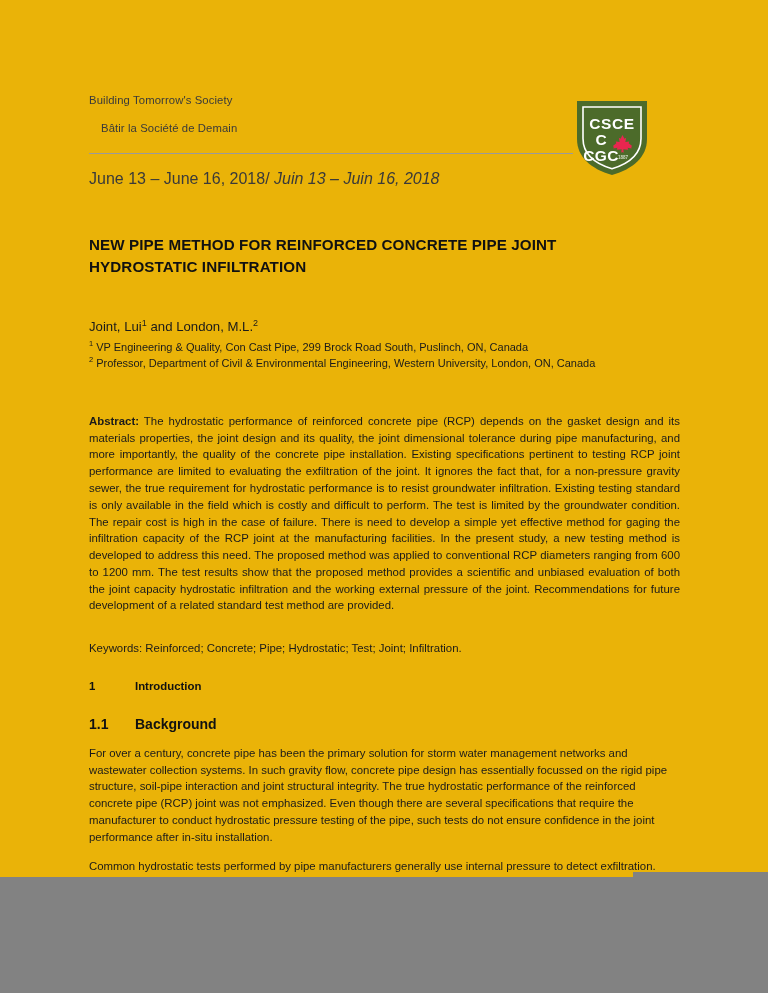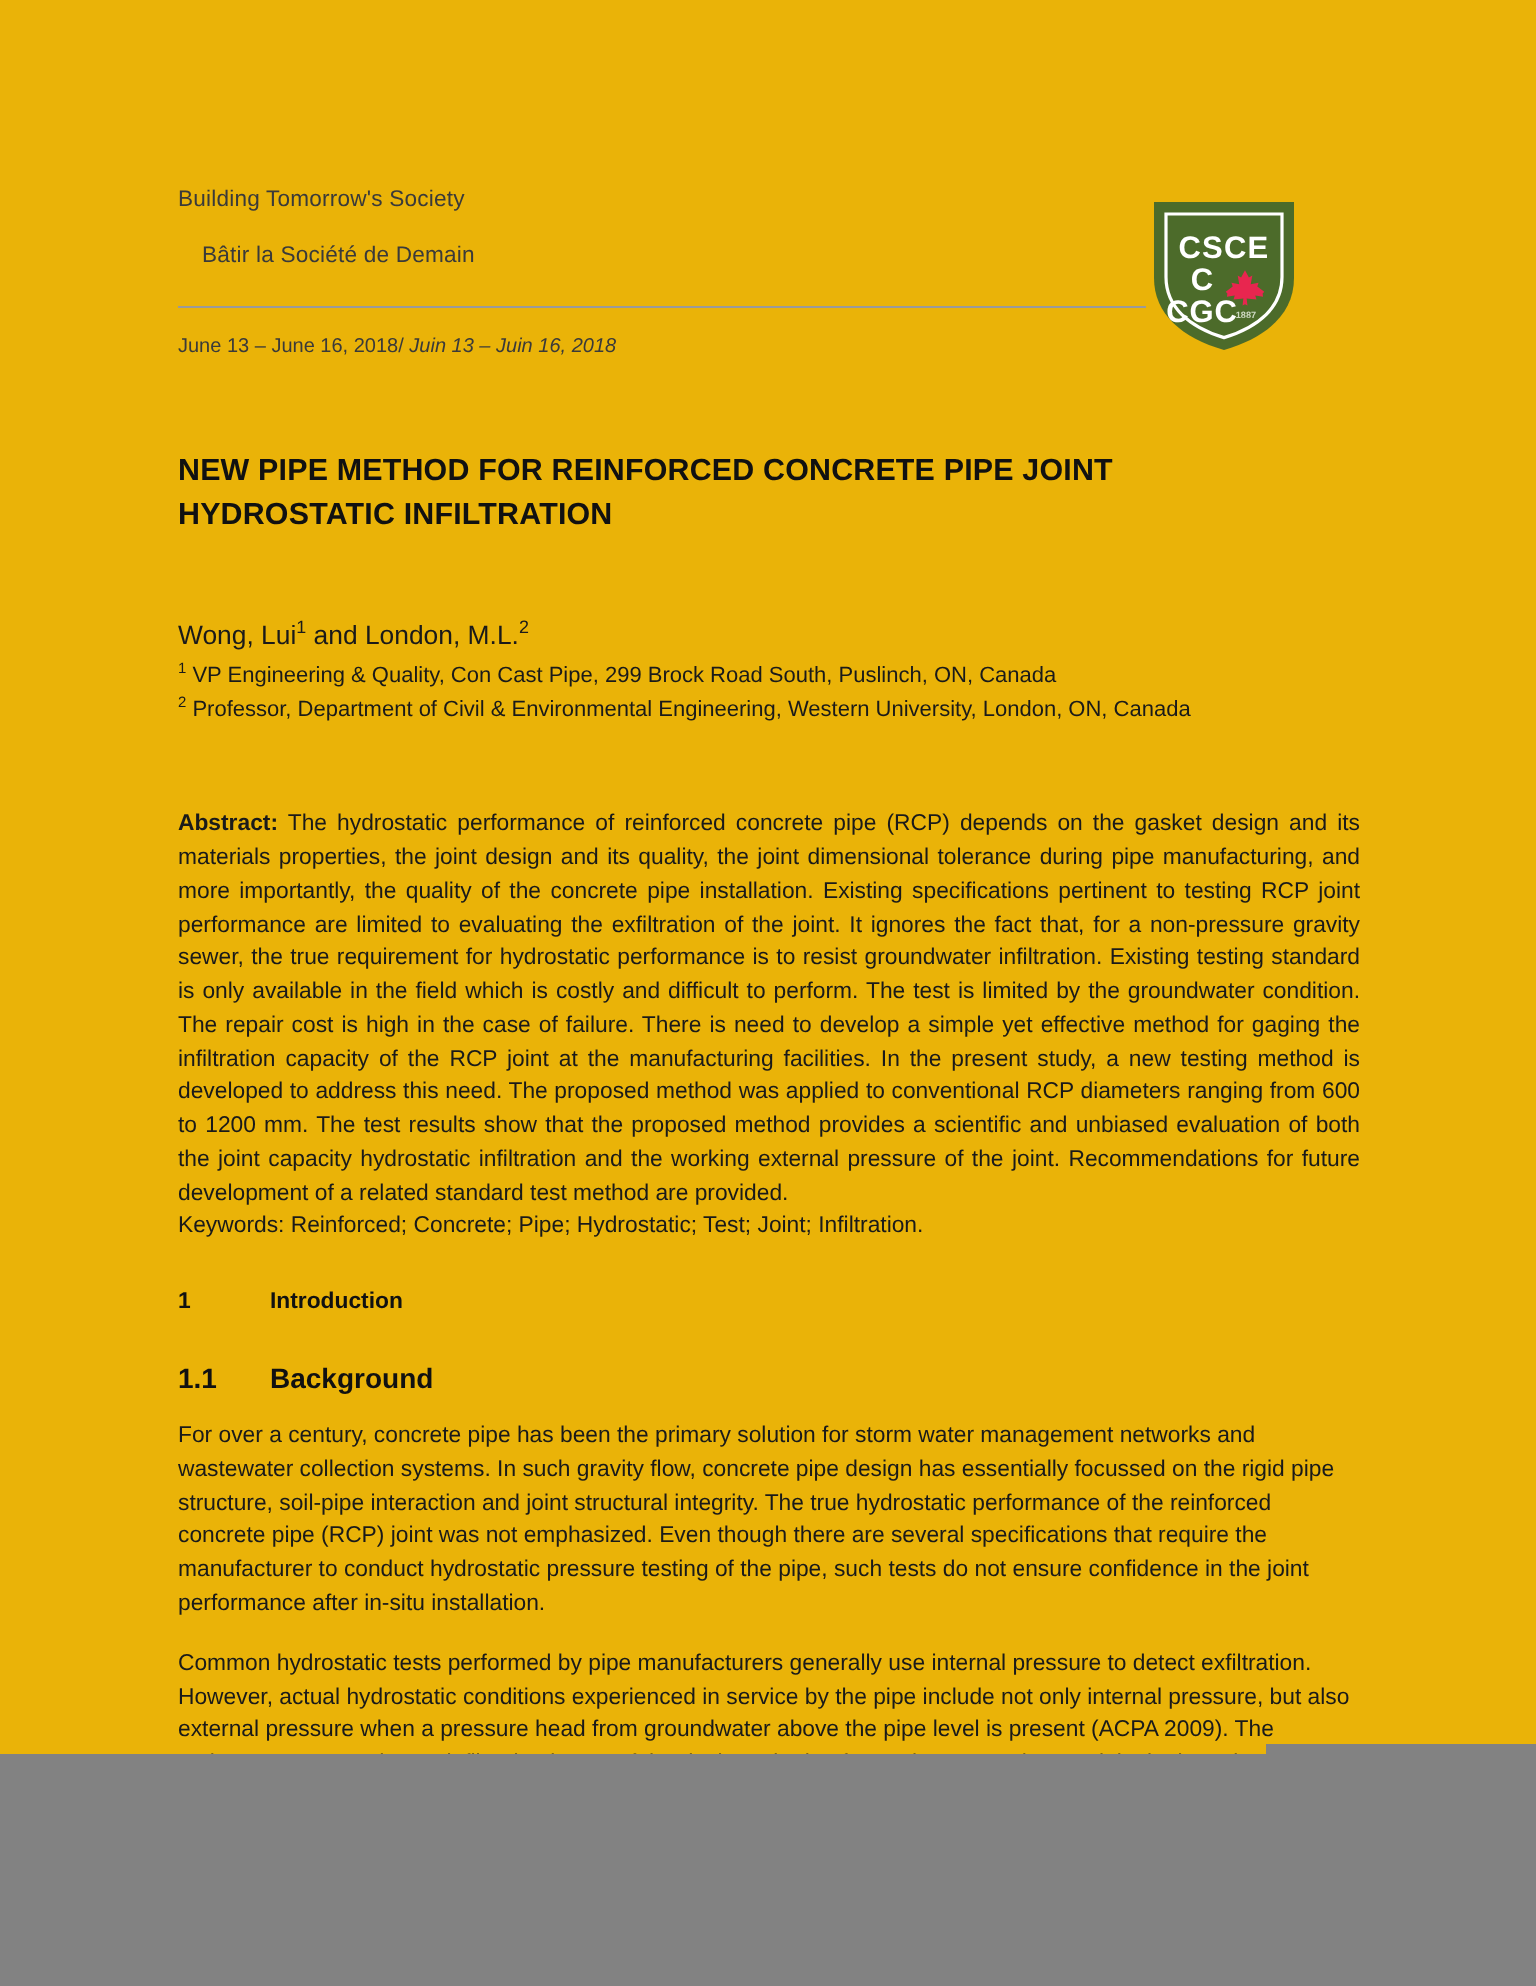--- a/index.html
+++ b/index.html
@@ -56,21 +56,21 @@
     background: #9a9a9a;
     margin: 16px 0 13px 0;
   }
   .venue {
     font-size: 11.3px;
     color: #3a3a3a;
     line-height: 1.45;
     margin: 0 0 10px 0;
   }
   .dates {
-    font-size: 10px;
+    font-size: 16px;
     color: #3a3a3a;
     line-height: 1.45;
     margin: 0;
   }
   .dates .fr { font-style: italic; }
 
   
   .logo {
     position: absolute;
     left: 575px;
@@ -114,20 +114,21 @@
     margin-top: 41px;
     font-size: 11.4px;
     line-height: 1.47;
     text-align: justify;
     color: #1a1a1a;
     width: 591px;
   }
   .abstract .lbl { font-weight: bold; }
 
   .keywords {
+    margin-top: 26px;
     font-size: 11.4px;
     line-height: 1.47;
     color: #1a1a1a;
   }
 
   
   .sec-h1 {
     margin-top: 23px;
     font-size: 11.4px;
     font-weight: bold;
@@ -182,21 +183,21 @@
     <div class="header-block">
       <div class="tagline-en">Building Tomorrow's Society</div>
       <div class="tagline-fr">Bâtir la Société de Demain</div>
       <div class="header-rule"></div>
       <div class="dates"><span>June 13 – June 16, 2018/ </span><span class="fr">Juin 13 – Juin 16, 2018</span></div>
     </div>
 
     <div class="doc-title">NEW PIPE METHOD FOR REINFORCED CONCRETE PIPE JOINT HYDROSTATIC INFILTRATION</div>
 
     <div class="authors">
-      <div class="author-line"><span>Wong, Lui</span><sup>1</sup><span> and London, M.L.</span><sup>2</sup></div>
+      <div class="author-line"><span>Joint, Lui</span><sup>1</sup><span> and London, M.L.</span><sup>2</sup></div>
       <div class="affil"><sup>1</sup><span> VP Engineering &amp; Quality, Con Cast Pipe, 299 Brock Road South, Puslinch, ON, Canada</span></div>
       <div class="affil"><sup>2</sup><span> Professor, Department of Civil &amp; Environmental Engineering, Western University, London, ON, Canada</span></div>
     </div>
 
     <div class="abstract"><span class="lbl">Abstract:</span><span> The hydrostatic performance of reinforced concrete pipe (RCP) depends on the gasket design and its materials properties, the joint design and its quality, the joint dimensional tolerance during pipe manufacturing, and more importantly, the quality of the concrete pipe installation. Existing specifications pertinent to testing RCP joint performance are limited to evaluating the exfiltration of the joint. It ignores the fact that, for a non-pressure gravity sewer, the true requirement for hydrostatic performance is to resist groundwater infiltration. Existing testing standard is only available in the field which is costly and difficult to perform. The test is limited by the groundwater condition. The repair cost is high in the case of failure. There is need to develop a simple yet effective method for gaging the infiltration capacity of the RCP joint at the manufacturing facilities. In the present study, a new testing method is developed to address this need. The proposed method was applied to conventional RCP diameters ranging from 600 to 1200 mm. The test results show that the proposed method provides a scientific and unbiased evaluation of both the joint capacity hydrostatic infiltration and the working external pressure of the joint. Recommendations for future development of a related standard test method are provided.</span></div>
 
     <div class="keywords">Keywords: Reinforced; Concrete; Pipe; Hydrostatic; Test; Joint; Infiltration.</div>
 
     <div class="sec-h1">
       <span class="num">1</span>

